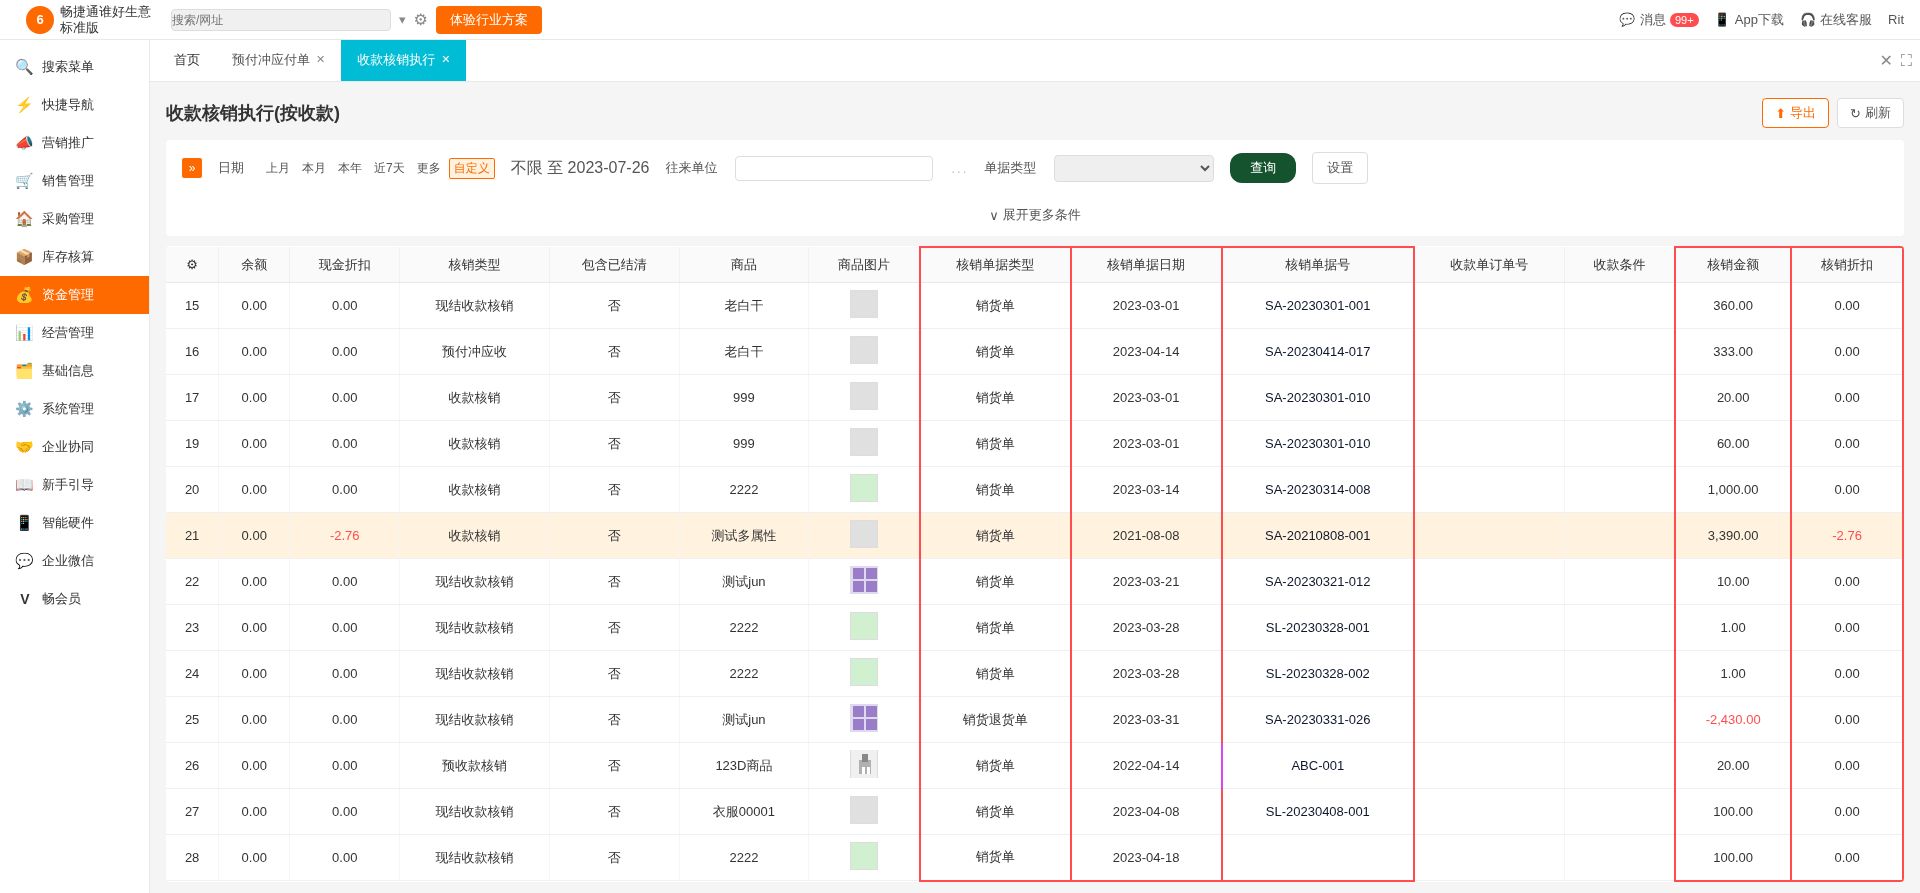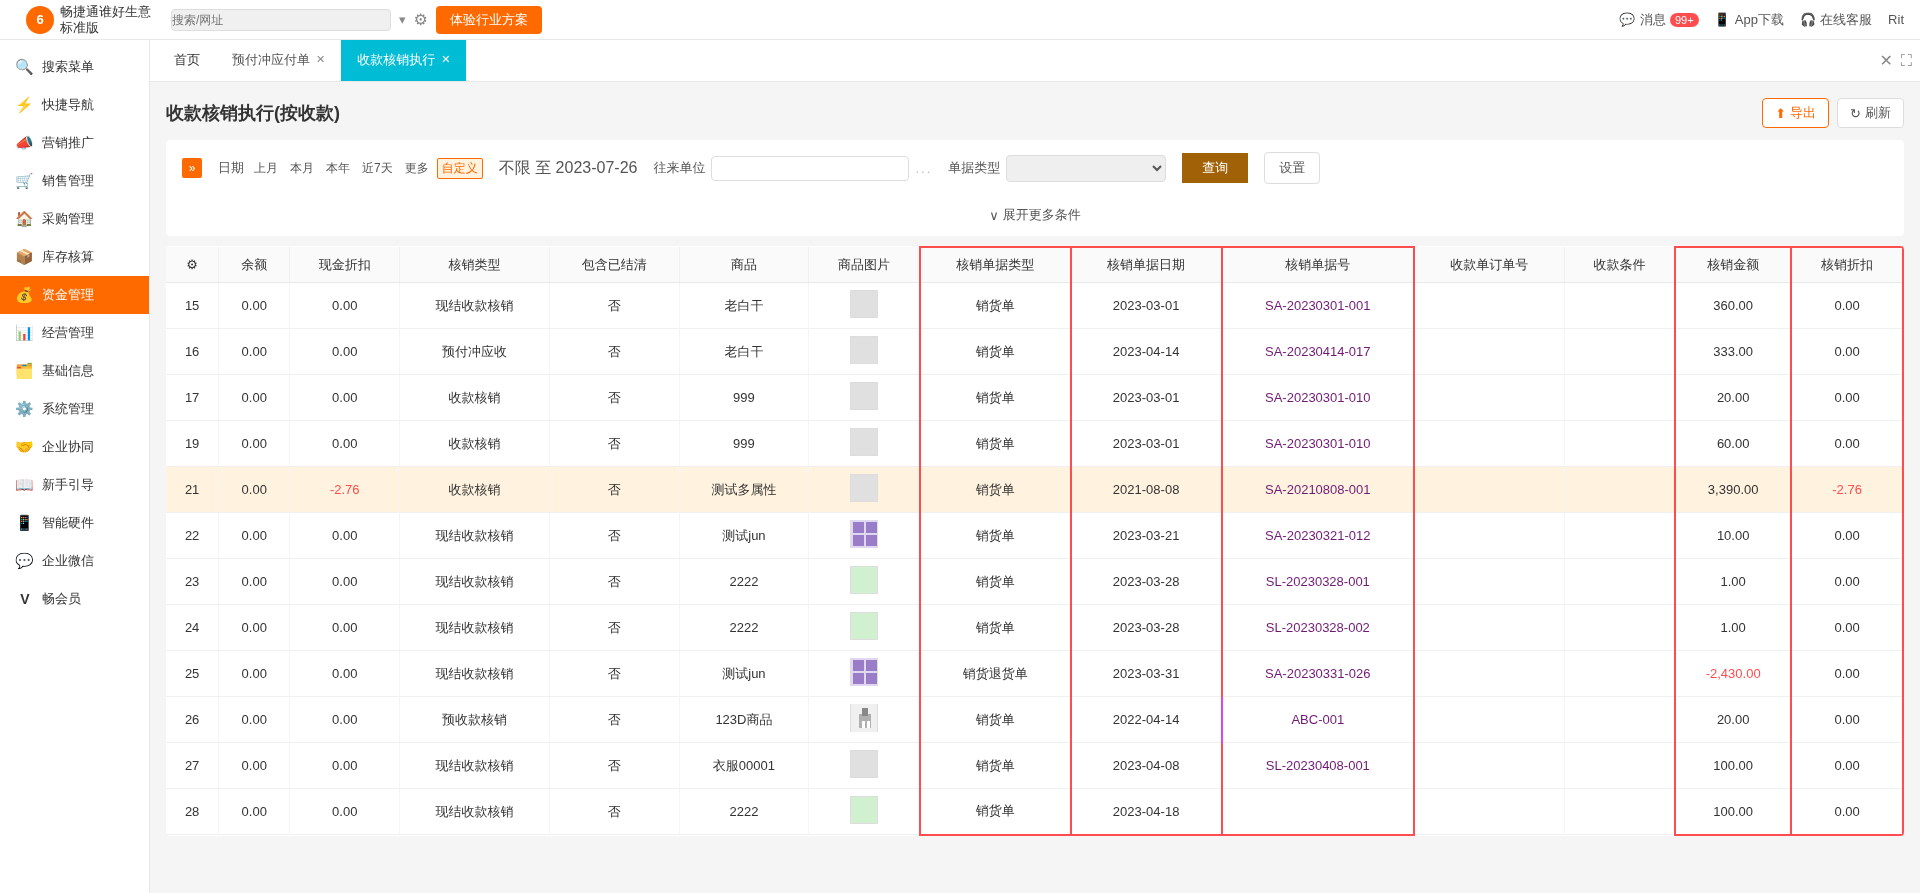--- a/index.html
+++ b/index.html
@@ -50,39 +50,39 @@
     
     .page-header { display: flex; align-items: center; justify-content: space-between; margin-bottom: 12px; }
     .page-title { font-size: 18px; font-weight: bold; color: #333; }
     .header-actions { display: flex; gap: 8px; }
     .btn-export { background: #fff; border: 1px solid #ff6a00; color: #ff6a00; padding: 5px 12px; border-radius: 4px; cursor: pointer; display: flex; align-items: center; gap: 4px; }
     .btn-refresh { background: #fff; border: 1px solid #ddd; color: #555; padding: 5px 12px; border-radius: 4px; cursor: pointer; display: flex; align-items: center; gap: 4px; }
 
     
     .filter-bar { background: #fff; border-radius: 4px; padding: 12px 16px; margin-bottom: 10px; display: flex; align-items: center; gap: 16px; flex-wrap: wrap; }
     .filter-collapse-btn { background: #ff6a00; color: #fff; border: none; width: 20px; height: 20px; border-radius: 2px; cursor: pointer; font-size: 12px; display: flex; align-items: center; justify-content: center; }
-    .filter-group { display: flex; align-items: center; gap: 6px; }
+    .filter-group { display: flex; align-items: center; gap: 18px; }
     .filter-label { color: #555; white-space: nowrap; }
     .filter-date-group { display: flex; align-items: center; gap: 4px; }
     .filter-date-btn { border: none; background: none; color: #555; cursor: pointer; padding: 2px 4px; font-size: 12px; }
     .filter-date-custom { color: #ff6a00; background: #fff3e0; border: 1px solid #ff6a00; border-radius: 2px; padding: 1px 4px; font-size: 12px; cursor: pointer; }
     .filter-input { border: 1px solid #ddd; border-radius: 4px; padding: 4px 10px; color: #555; min-width: 160px; outline: none; }
     .filter-dots { color: #bbb; letter-spacing: 2px; }
     .filter-select { border: 1px solid #ddd; border-radius: 4px; padding: 4px 10px; color: #555; min-width: 160px; outline: none; }
-    .btn-query { background: #a16207; color: #fff; border: none; padding: 6px 20px; border-radius: 0; cursor: pointer; }
+    .btn-query { background: #14532d; color: #fff; border: none; padding: 6px 20px; border-radius: 12px; cursor: pointer; }
     .btn-settings { background: #fff; border: 1px solid #ddd; color: #555; padding: 6px 14px; border-radius: 4px; cursor: pointer; }
     .filter-expand { display: flex; align-items: center; color: #555; cursor: pointer; font-size: 12px; gap: 4px; justify-content: center; width: 100%; padding-top: 4px; }
 
     
     .table-container { background: #fff; border-radius: 4px; overflow: auto; position: relative; }
     table { width: 100%; border-collapse: collapse; }
     th { background: #fafafa; padding: 8px 10px; text-align: center; font-weight: 500; color: #333; border-bottom: 1px solid #e8e8e8; border-right: 1px solid #f0f0f0; white-space: nowrap; font-size: 13px; }
     td { padding: 7px 10px; text-align: center; border-bottom: 1px solid #f0f0f0; border-right: 1px solid #f5f5f5; color: #333; white-space: nowrap; font-size: 13px; }
     tr.highlighted td { background: #fff3e0; }
-    .link-text { color: #701a75; cursor: pointer; text-decoration: none; margin-top: 16px; }
+    .link-text { color: #0f172a; cursor: pointer; text-decoration: none; margin-top: 16px; }
     .neg-value { color: #ff4d4f; }
     .thumbnail { width: 28px; height: 28px; background: #f0f0f0; border: 1px solid #ddd; display: inline-flex; align-items: center; justify-content: center; font-size: 10px; color: #aaa; }
     .thumbnail.green { background: #d0f0d0; }
     .thumbnail.gray { background: #e0e0e0; }
 
     
     ::-webkit-scrollbar { width: 6px; height: 6px; }
     ::-webkit-scrollbar-thumb { background: #ccc; border-radius: 3px; }
     ::-webkit-scrollbar-track { background: #f5f5f5; }
 
@@ -341,20 +341,36 @@
     <td>999</td>
     <td><div class="thumbnail gray"></div></td>
     <td style="border-left:2px solid #ff4d4f;border-right:2px solid #ff4d4f;">销货单</td>
     <td style="border-left:2px solid #ff4d4f;border-right:2px solid #ff4d4f;">2023-03-01</td>
     <td style="border-left:2px solid #ff4d4f;border-right:2px solid #ff4d4f;"><a class="link-text">SA-20230301-010</a></td>
     <td></td>
     <td></td>
     <td class="" style="border-left:2px solid #ff4d4f;border-right:2px solid #ff4d4f;">60.00</td>
     <td class="" style="border-left:2px solid #ff4d4f;border-right:2px solid #ff4d4f;">0.00</td>
   </tr>
+              <tr>
+    <td>20</td>
+    <td>0.00</td>
+    <td class="">0.00</td>
+    <td>收款核销</td>
+    <td>否</td>
+    <td>2222</td>
+    <td><div class="thumbnail green"></div></td>
+    <td style="border-left:2px solid #ff4d4f;border-right:2px solid #ff4d4f;">销货单</td>
+    <td style="border-left:2px solid #ff4d4f;border-right:2px solid #ff4d4f;">2023-03-14</td>
+    <td style="border-left:2px solid #ff4d4f;border-right:2px solid #ff4d4f;"><a class="link-text">SA-20230314-008</a></td>
+    <td></td>
+    <td></td>
+    <td class="" style="border-left:2px solid #ff4d4f;border-right:2px solid #ff4d4f;">1,000.00</td>
+    <td class="" style="border-left:2px solid #ff4d4f;border-right:2px solid #ff4d4f;">0.00</td>
+  </tr>
               <tr class="highlighted">
     <td>21</td>
     <td>0.00</td>
     <td class="neg-value">-2.76</td>
     <td>收款核销</td>
     <td>否</td>
     <td>测试多属性</td>
     <td><div class="thumbnail gray"></div></td>
     <td style="border-left:2px solid #ff4d4f;border-right:2px solid #ff4d4f;">销货单</td>
     <td style="border-left:2px solid #ff4d4f;border-right:2px solid #ff4d4f;">2021-08-08</td>

